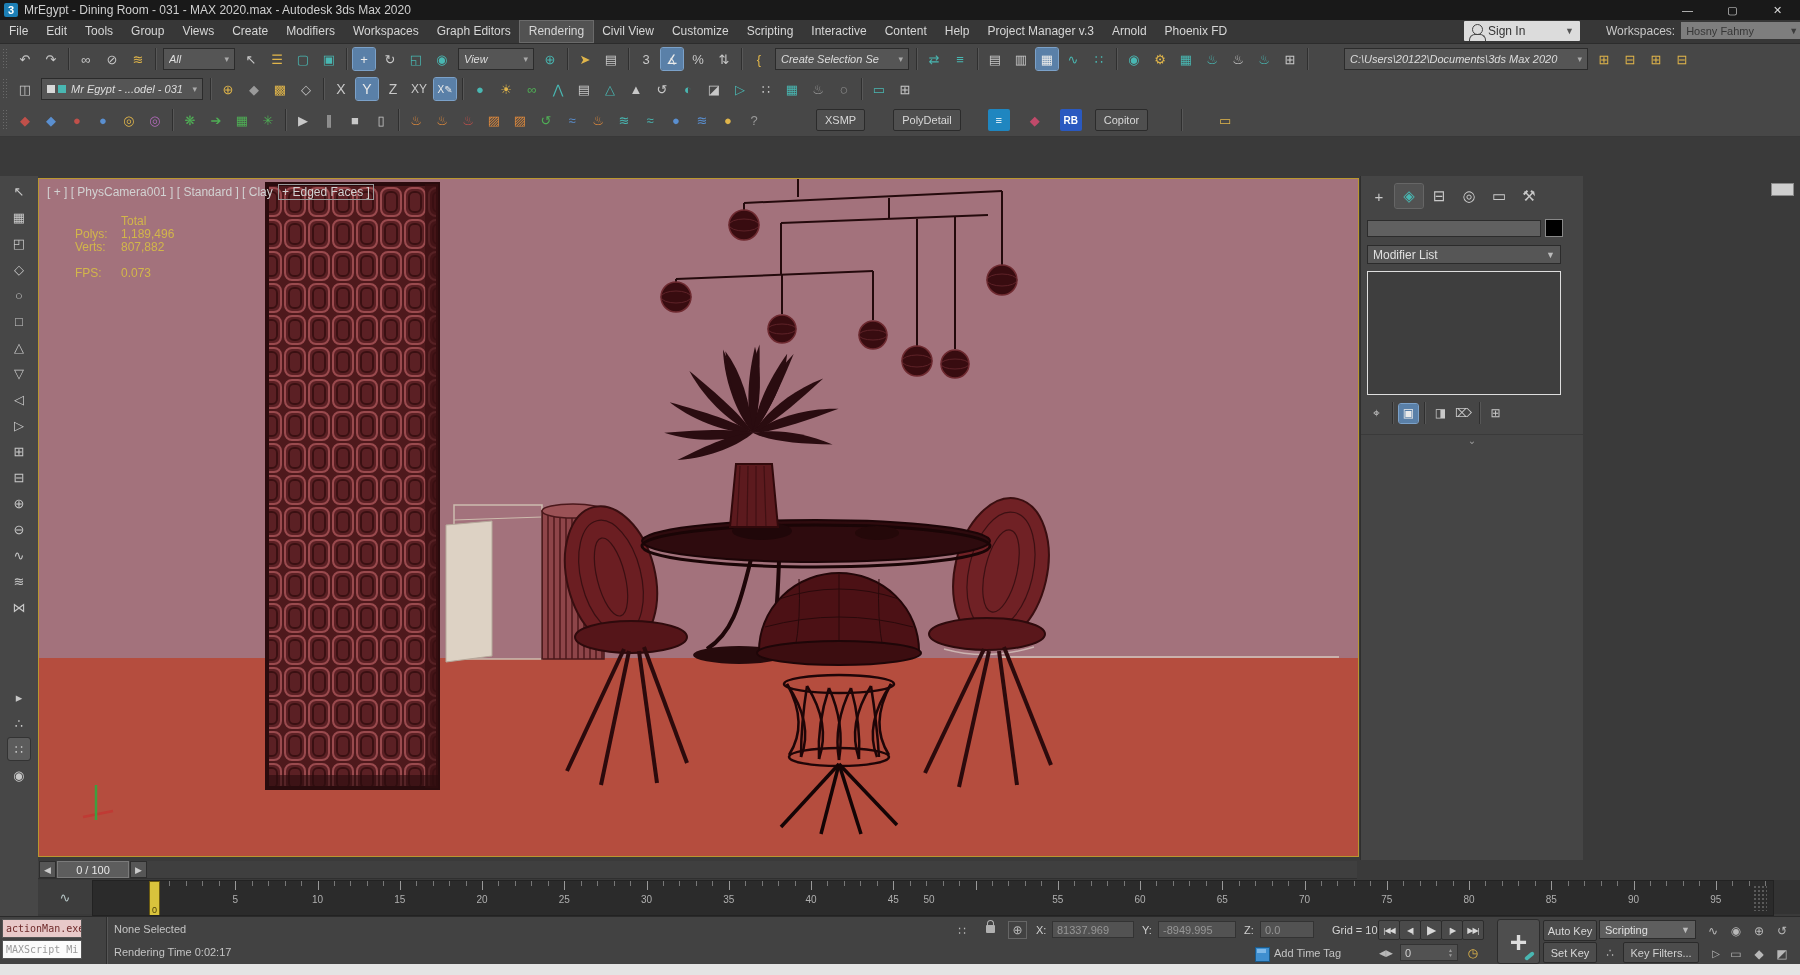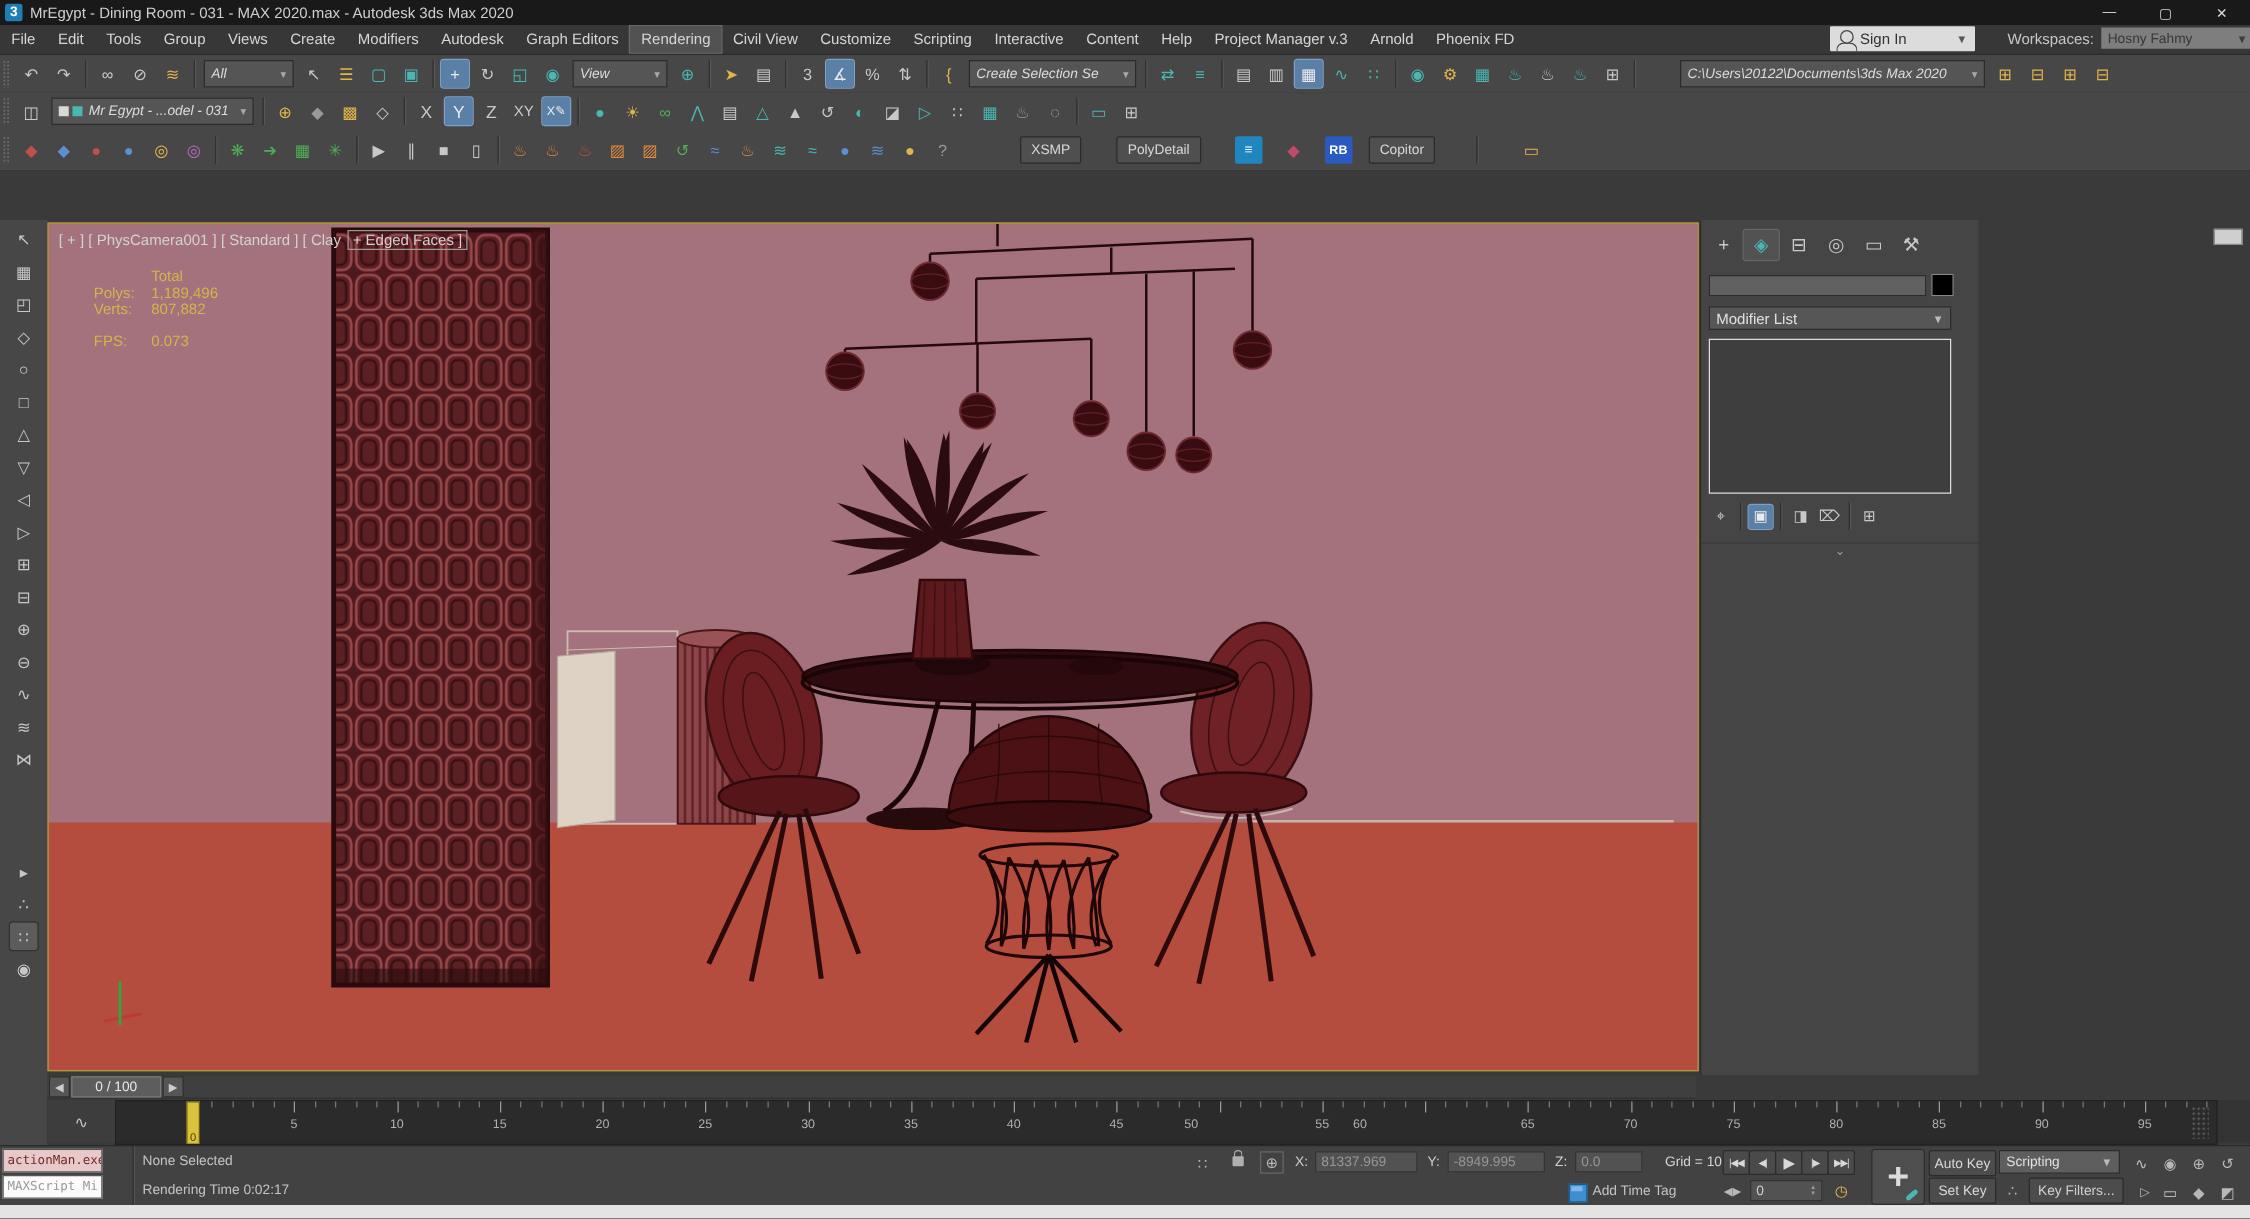--- a/index.html
+++ b/index.html
@@ -154,21 +154,21 @@
 
   <div id="menubar">
     <div id="menubar-items" style="display:flex;align-items:center;">
         <div class="menu-item">File</div>
         <div class="menu-item">Edit</div>
         <div class="menu-item">Tools</div>
         <div class="menu-item">Group</div>
         <div class="menu-item">Views</div>
         <div class="menu-item">Create</div>
         <div class="menu-item">Modifiers</div>
-        <div class="menu-item">Autodesk</div>
+        <div class="menu-item">Workspaces</div>
         <div class="menu-item">Graph Editors</div>
         <div class="menu-item active">Rendering</div>
         <div class="menu-item">Civil View</div>
         <div class="menu-item">Customize</div>
         <div class="menu-item">Scripting</div>
         <div class="menu-item">Interactive</div>
         <div class="menu-item">Content</div>
         <div class="menu-item">Help</div>
         <div class="menu-item">Project Manager v.3</div>
         <div class="menu-item">Arnold</div>
@@ -664,33 +664,33 @@
           <div class="tick" style="left: 750.9px;"></div>
           <div class="tick" style="left: 767.35px;"></div>
           <div class="tick" style="left: 783.8px;"></div>
           <div class="tick major" style="left: 800.25px;"></div>
           <div class="tlabel" style="left: 800.25px;">45</div>
           <div class="tick" style="left: 816.7px;"></div>
           <div class="tick" style="left: 833.15px;"></div>
           <div class="tick" style="left: 849.6px;"></div>
           <div class="tick" style="left: 866.05px;"></div>
           <div class="tick major" style="left: 882.5px;"></div>
-          <div class="tlabel" style="left: 860px;">50</div>
+          <div class="tlabel" style="left: 836px;">50</div>
           <div class="tick" style="left: 898.95px;"></div>
           <div class="tick" style="left: 915.4px;"></div>
           <div class="tick" style="left: 931.85px;"></div>
           <div class="tick" style="left: 948.3px;"></div>
           <div class="tick major" style="left: 964.75px;"></div>
           <div class="tlabel" style="left: 964.75px;">55</div>
           <div class="tick" style="left: 981.2px;"></div>
           <div class="tick" style="left: 997.65px;"></div>
           <div class="tick" style="left: 1014.1px;"></div>
           <div class="tick" style="left: 1030.55px;"></div>
           <div class="tick major" style="left: 1047px;"></div>
-          <div class="tlabel" style="left: 995px;">60</div>
+          <div class="tlabel" style="left: 1047px;">60</div>
           <div class="tick" style="left: 1063.45px;"></div>
           <div class="tick" style="left: 1079.9px;"></div>
           <div class="tick" style="left: 1096.35px;"></div>
           <div class="tick" style="left: 1112.8px;"></div>
           <div class="tick major" style="left: 1129.25px;"></div>
           <div class="tlabel" style="left: 1129.25px;">65</div>
           <div class="tick" style="left: 1145.7px;"></div>
           <div class="tick" style="left: 1162.15px;"></div>
           <div class="tick" style="left: 1178.6px;"></div>
           <div class="tick" style="left: 1195.05px;"></div>

